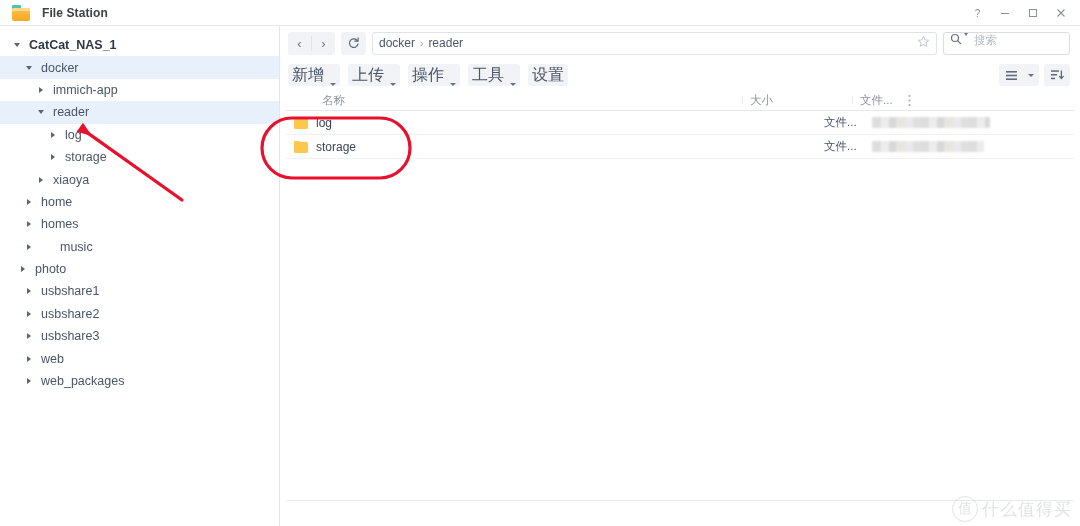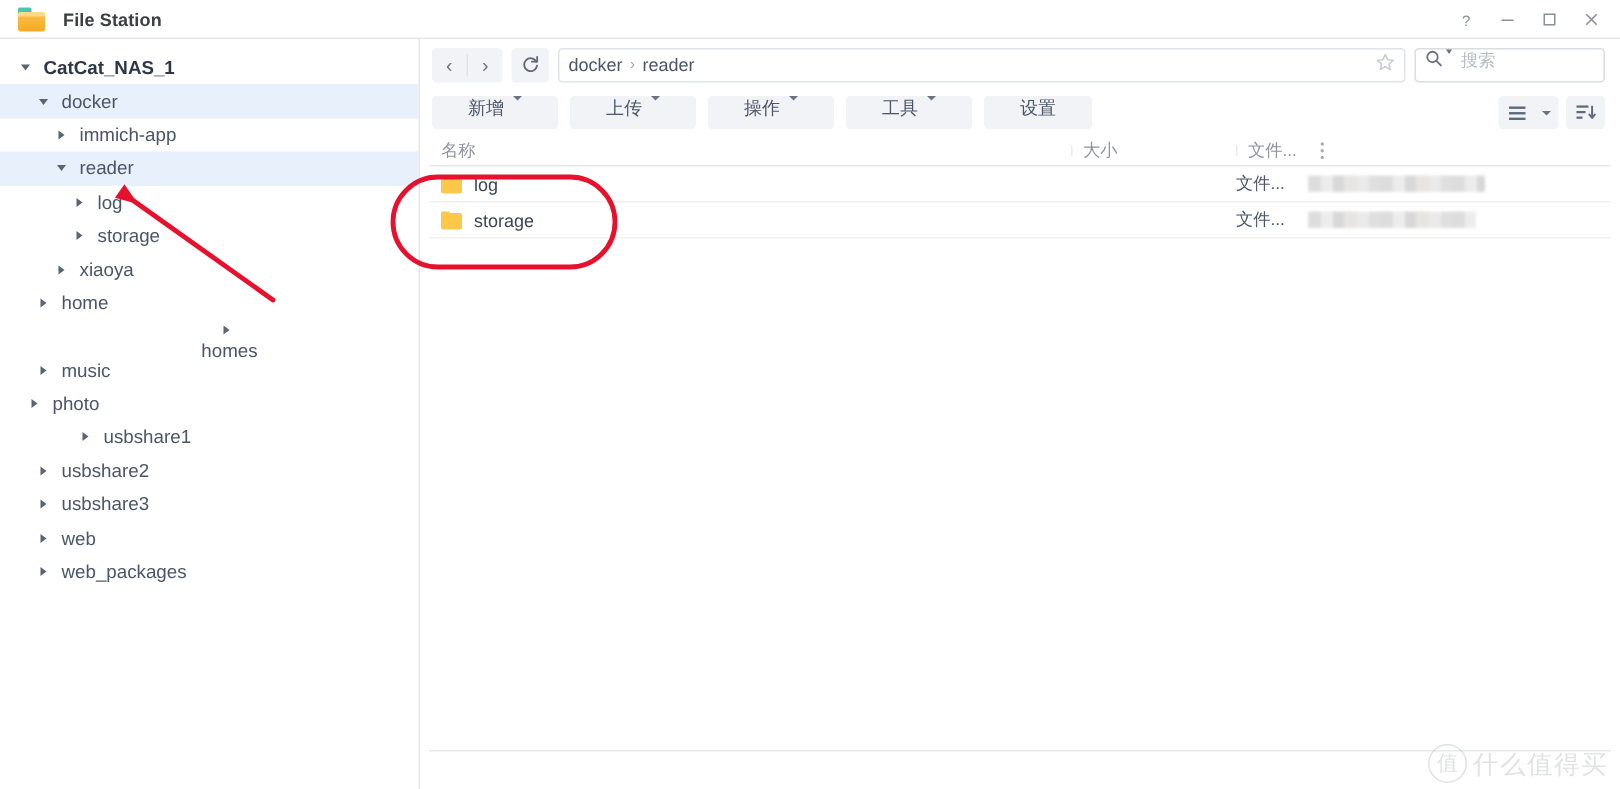--- a/index.html
+++ b/index.html
@@ -112,22 +112,22 @@
     border-left: 2.5px solid transparent; border-right: 2.5px solid transparent;
     margin-left: 2px;
   }
   .search-ph { margin-left: 6px; font-size: 11.5px; color: #b6bcc4; }
 
   .toolbar-2 {
     height: 30px; flex: 0 0 30px; display: flex; align-items: center;
     padding: 0 10px 0 8px; gap: 8px;
   }
   .tbtn {
-    height: 22px; background: #f1f3f6; border-radius: 3px; padding: 0 24px;
-    display: flex; align-items: flex-start; font-size: 12px; color: #4a5568;
+    height: 22px; background: #f1f3f6; border-radius: 3px; padding: 0 4px;
+    display: flex; align-items: flex-end; font-size: 16px; color: #4a5568;
     cursor: default;
   }
   .tbtn .dn {
     width: 0; height: 0; border-top: 3.5px solid #6b7280;
     border-left: 3px solid transparent; border-right: 3px solid transparent;
     margin-left: 6px;
   }
   .right-tools { margin-left: auto; display: flex; align-items: center; gap: 5px; }
   .viewgrp {
     display: flex; align-items: center; background: #f1f3f6;
@@ -142,21 +142,21 @@
 
   
   .listwrap { flex: 1 1 auto; display: flex; flex-direction: column; min-height: 0; padding: 0 6px; }
   .lhead {
     height: 21px; flex: 0 0 21px; display: flex; align-items: center;
     border-bottom: 1px solid #e6e8eb; font-size: 11.5px; color: #8d949d;
     position: relative;
   }
   .lhead .hc { padding-left: 8px; position: relative; }
   .hsep { position: absolute; left: 0; top: 4px; bottom: 4px; width: 1px; background: #e8eaed; }
-  .c-name { width: 428px; flex: 0 0 428px; }
+  .c-name { width: 428px; flex: 0 0 428px; margin-left: 28px; }
   .c-size { width: 110px; flex: 0 0 110px; }
   .c-type { width: 48px; flex: 0 0 48px; }
   .c-date { flex: 1 1 auto; }
   .kebab {
     width: 18px; flex: 0 0 18px; display: flex; align-items: center;
     justify-content: center; color: #a7adb5; font-size: 11px; letter-spacing: 0;
   }
   .frow {
     height: 24px; flex: 0 0 24px; display: flex; align-items: center;
     border-bottom: 1px solid #f0f1f3; font-size: 12px; color: #3c4552;
@@ -286,39 +286,39 @@
             <span class="caret-r"></span>
           </span>
           <span class="tlabel">xiaoya</span>
         </div>
         <div class="tree-row" style="padding-left: 22px;">
           <span class="tw">
             <span class="caret-r"></span>
           </span>
           <span class="tlabel">home</span>
         </div>
-        <div class="tree-row" style="padding-left: 22px; flex-direction: column;">
+        <div class="tree-row" style="padding-left: 22px;">
           <span class="tw">
             <span class="caret-r"></span>
           </span>
           <span class="tlabel">homes</span>
         </div>
-        <div class="tree-row" style="padding-left: 22px;">
+        <div class="tree-row" style="padding-left: 22px; gap: 19px;">
           <span class="tw">
             <span class="caret-r"></span>
           </span>
           <span class="tlabel">music</span>
         </div>
         <div class="tree-row" style="padding-left: 16px;">
           <span class="tw">
             <span class="caret-r"></span>
           </span>
           <span class="tlabel">photo</span>
         </div>
-        <div class="tree-row" style="padding-left: 22px; margin-left: 28px;">
+        <div class="tree-row" style="padding-left: 22px;">
           <span class="tw">
             <span class="caret-r"></span>
           </span>
           <span class="tlabel">usbshare1</span>
         </div>
         <div class="tree-row" style="padding-left: 22px;">
           <span class="tw">
             <span class="caret-r"></span>
           </span>
           <span class="tlabel">usbshare2</span>

